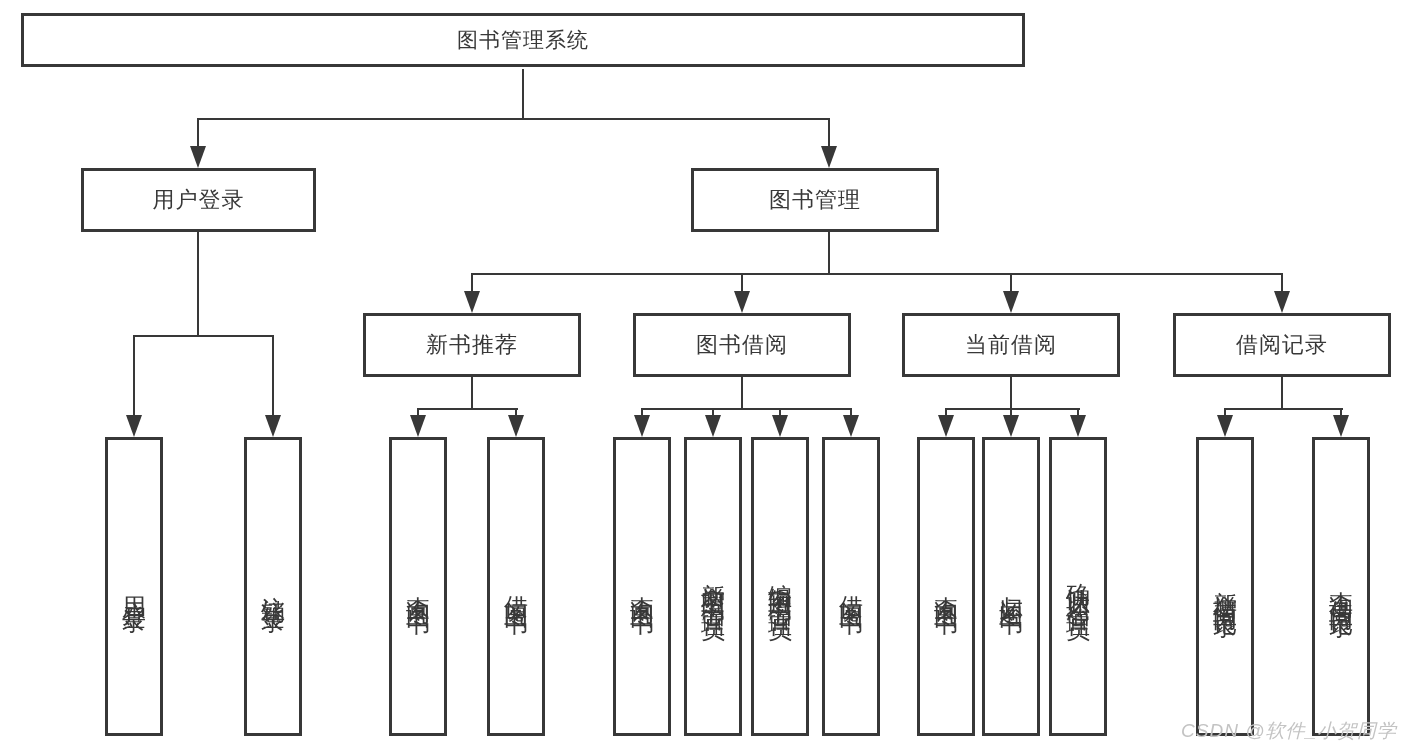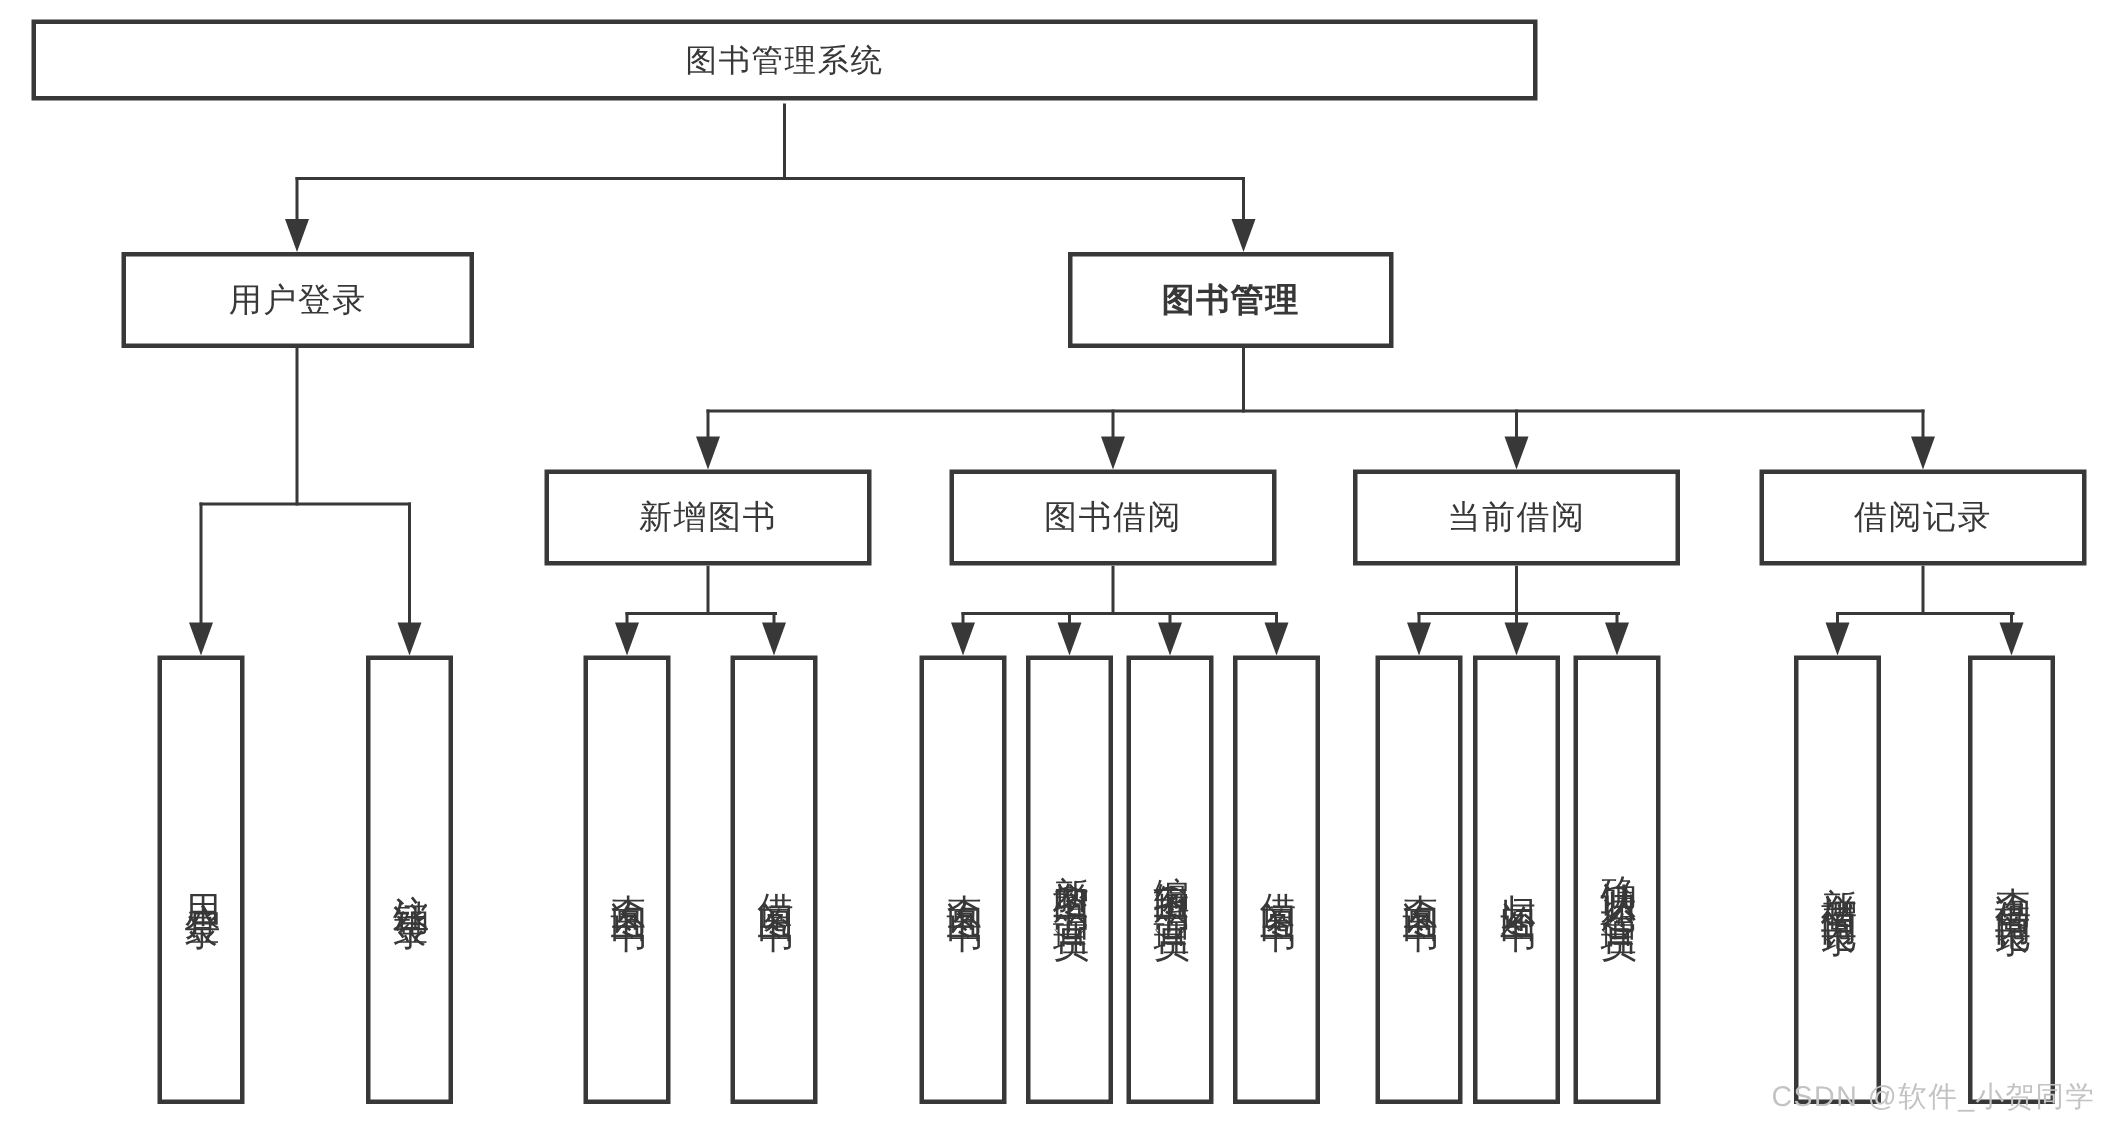--- a/index.html
+++ b/index.html
@@ -24,21 +24,21 @@
   .vline{position:absolute;width:2px;background:#383838;z-index:1;}
   .hline{position:absolute;height:2px;background:#383838;z-index:1;}
   .arrow{
     position:absolute;width:0;height:0;z-index:1;
     border-left:8px solid transparent;
     border-right:8px solid transparent;
     border-top:22px solid #383838;
   }
   .watermark{
     position:absolute;right:8px;top:718px;z-index:3;
-    font-size:19px;color:#c3c3c3;letter-spacing:1px;
+    font-size:19px;color:#c3c3c3;letter-spacing:1px;font-style:italic;
   }
 </style>
 </head>
 <body>
 
 <div id="canvas">
 
   <div class="box root" style="left:21px;top:13px;width:1004px;height:54px;">
     <span>图书管理系统</span>
   </div>
@@ -46,21 +46,21 @@
   <div class="vline" style="left:522px;top:69px;height:51px;"></div>
   <div class="hline" style="left:197px;top:118px;width:633px;"></div>
   <div class="vline" style="left:197px;top:118px;height:30px;"></div>
   <div class="arrow" style="left:190px;top:146px;"></div>
   <div class="vline" style="left:828px;top:118px;height:30px;"></div>
   <div class="arrow" style="left:821px;top:146px;"></div>
 
   <div class="box" style="left:81px;top:168px;width:235px;height:64px;">
     <span>用户登录</span>
   </div>
-  <div class="box" style="left:712px;top:168px;width:217px;height:64px;font-weight:bold;">
+  <div class="box" style="left:691px;top:168px;width:248px;height:64px;">
     <span>图书管理</span>
   </div>
 
   <div class="vline" style="left:197px;top:232px;height:105px;"></div>
   <div class="hline" style="left:133px;top:335px;width:141px;"></div>
   <div class="vline" style="left:133px;top:335px;height:82px;"></div>
   <div class="arrow" style="left:126px;top:415px;"></div>
   <div class="vline" style="left:272px;top:335px;height:82px;"></div>
   <div class="arrow" style="left:265px;top:415px;"></div>
 
@@ -69,21 +69,21 @@
   <div class="vline" style="left:471px;top:273px;height:22px;"></div>
   <div class="arrow" style="left:464px;top:291px;"></div>
   <div class="vline" style="left:741px;top:273px;height:22px;"></div>
   <div class="arrow" style="left:734px;top:291px;"></div>
   <div class="vline" style="left:1010px;top:273px;height:22px;"></div>
   <div class="arrow" style="left:1003px;top:291px;"></div>
   <div class="vline" style="left:1281px;top:273px;height:22px;"></div>
   <div class="arrow" style="left:1274px;top:291px;"></div>
 
   <div class="box" style="left:363px;top:313px;width:218px;height:64px;">
-    <span>新增图书</span>
+    <span>新书推荐</span>
   </div>
   <div class="box" style="left:633px;top:313px;width:218px;height:64px;">
     <span>图书借阅</span>
   </div>
   <div class="box" style="left:1173px;top:313px;width:218px;height:64px;">
     <span>借阅记录</span>
   </div>
   <div class="box" style="left:902px;top:313px;width:218px;height:64px;">
     <span>当前借阅</span>
   </div>

